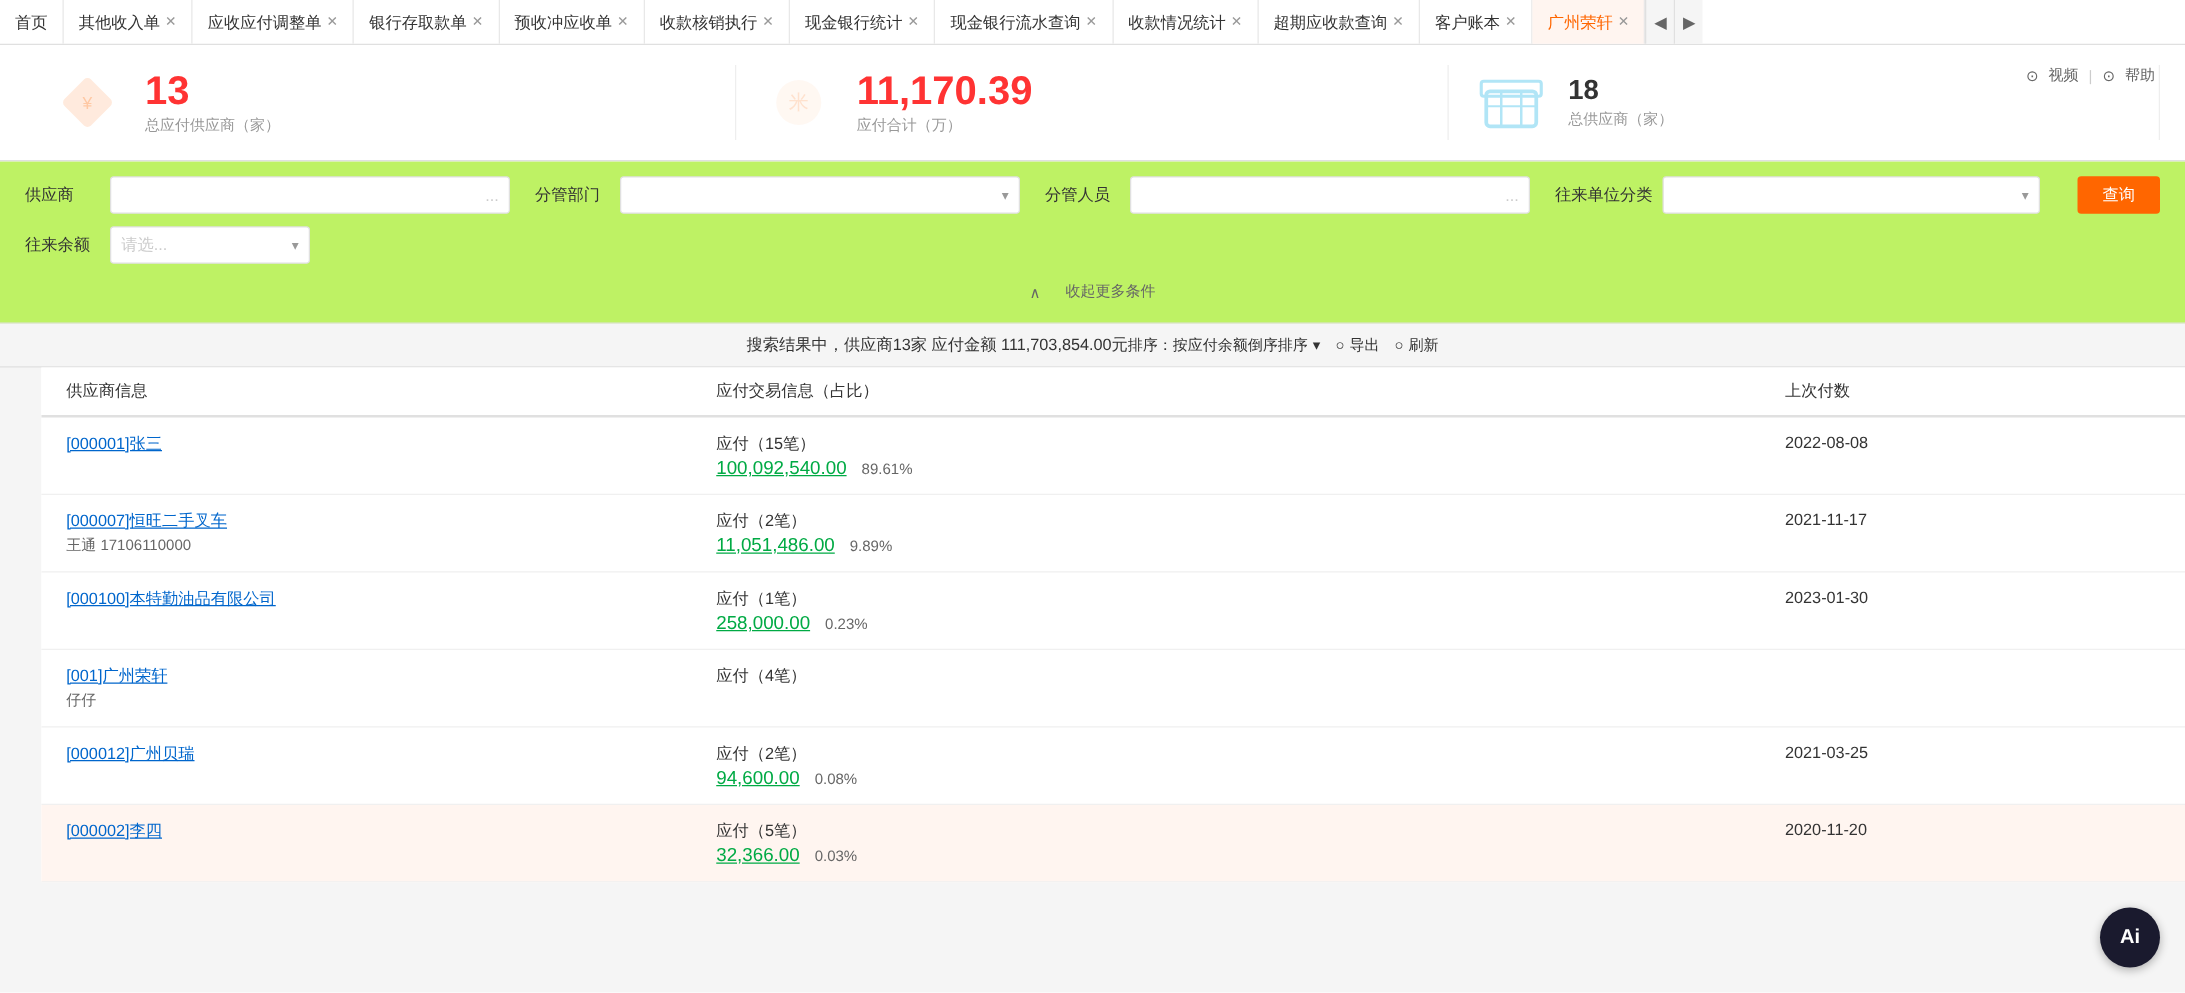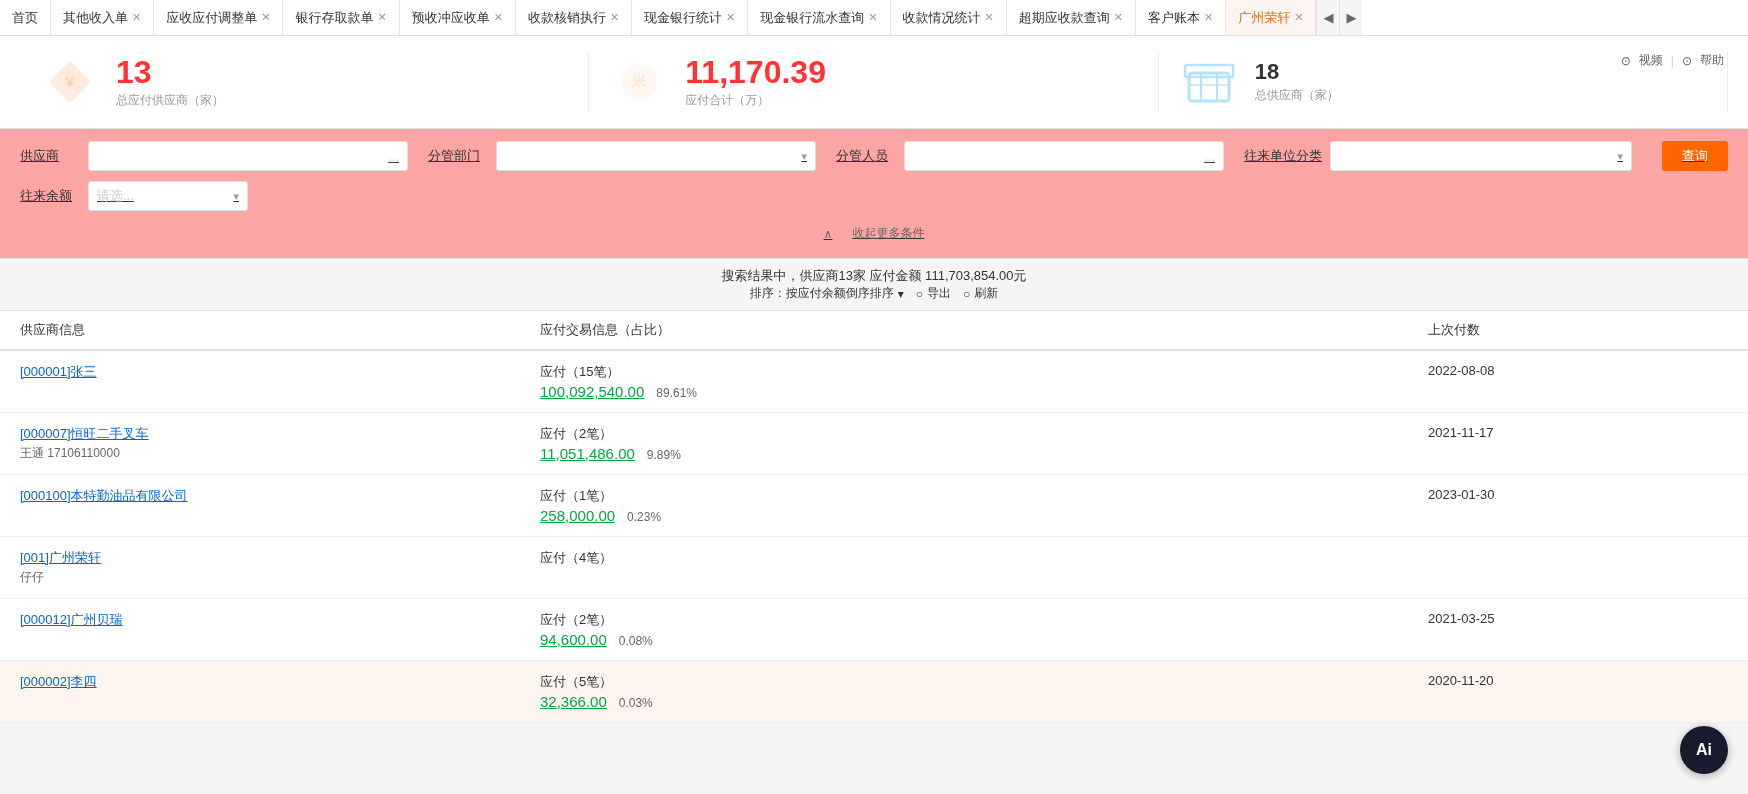--- a/index.html
+++ b/index.html
@@ -95,24 +95,23 @@
       top: 16px;
       display: flex;
       align-items: center;
       font-size: 12px;
       color: #666;
     }
     .top-right-actions span { margin: 0 4px; cursor: pointer; }
 
     
     .filter-area {
-      background: #fca5a5;
+      background: #bef264;
       padding: 12px 20px;
       border-bottom: 1px solid #e0e0e0;
-      text-decoration: underline;
     }
     .filter-row {
       display: flex;
       align-items: center;
       margin-bottom: 10px;
       flex-wrap: nowrap;
     }
     .filter-row:last-child { margin-bottom: 0; }
     .filter-item {
       display: flex;
@@ -183,21 +182,20 @@
     
     .result-bar {
       display: flex;
       align-items: center;
       justify-content: center;
       background: #f5f5f5;
       padding: 8px 20px;
       border-bottom: 1px solid #e0e0e0;
       font-size: 13px;
       color: #333;
-      flex-direction: column;
     }
     .result-right {
       display: flex;
       align-items: center;
       gap: 12px;
       color: #666;
       font-size: 12px;
     }
     .sort-btn {
       display: flex;
@@ -213,20 +211,21 @@
       gap: 4px;
       color: #333;
       cursor: pointer;
       font-size: 12px;
     }
 
     
     .table-container {
       background: #fff;
       overflow-y: auto;
+      margin-left: 33px;
     }
     .table-header {
       display: grid;
       grid-template-columns: 520px 1fr 300px;
       background: #fff;
       border-bottom: 2px solid #e0e0e0;
       padding: 10px 20px;
     }
     .th {
       font-size: 13px;

